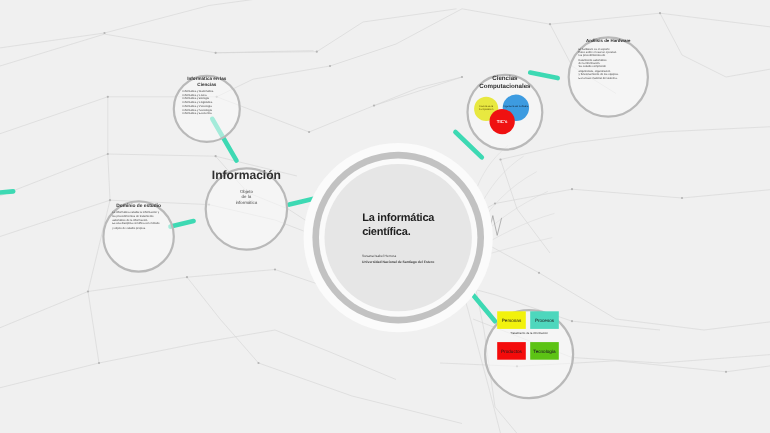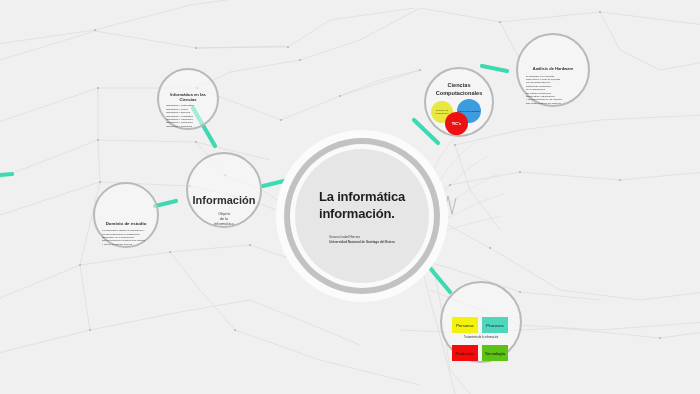--- a/index.html
+++ b/index.html
@@ -7,21 +7,21 @@
     width:700px;height:394px;overflow:hidden;
     background:#f0f0f0;
     font-family:"Liberation Sans", sans-serif;
     position:relative;
   }
   #canvas{position:absolute;inset:0;width:700px;height:394px;}
   .netsvg{position:absolute;left:0;top:0;width:700px;height:394px;pointer-events:none;}
 
   
   .node{position:absolute;border-radius:50%;box-sizing:border-box;
-        display:flex;flex-direction:column;align-items:center;justify-content:flex-end;
+        display:flex;flex-direction:column;align-items:center;justify-content:flex-start;
         text-align:center;}
   .ring{border:2px solid #b9b9b9;background:rgba(250,250,250,0.55);}
 
   .node-title{font-weight:bold;color:#2f2f2f;line-height:1.15;}
   .node-sub{color:#4a4a4a;line-height:1.25;}
   .tiny-list{color:#3a3a3a;line-height:1.35;text-align:left;}
 
   
   #center-outer{
     position:absolute;left:276px;top:130px;width:172px;height:172px;
@@ -34,21 +34,21 @@
   #center-gap{
     position:absolute;left:290px;top:144px;width:144px;height:144px;
     border-radius:50%;background:#fafafa;
   }
   #center-disc{
     position:absolute;left:295px;top:149px;width:134px;height:134px;
     border-radius:50%;background:#e6e6e6;
     display:flex;flex-direction:column;align-items:center;justify-content:center;
   }
   #center-title{
-    font-size:13px;font-weight:bold;color:#1f1f1f;line-height:1.32;
+    font-size:10px;font-weight:bold;color:#1f1f1f;line-height:1.32;
     letter-spacing:-0.2px;
   }
   #center-sub{
     margin-top:13px;font-size:3.1px;color:#444;line-height:1.5;font-weight:bold;
   }
   #center-sub .ln1{font-weight:normal;}
 
   
   #n-infociencias{left:157px;top:68px;width:62px;height:62px;}
   #n-infociencias .node-title{font-size:4.2px;margin-bottom:2px;}
@@ -193,21 +193,21 @@
       <path d="M0,175 L12,174"></path>
     </g>
   </svg>
 
   <div id="center-outer"></div>
   <div id="center-ring"></div>
   <div id="center-gap"></div>
   <div id="center-disc">
     <div id="center-title">
       <div>La informática</div>
-      <div>información.</div>
+      <div>científica.</div>
     </div>
     <div id="center-sub">
       <div class="ln1">Susana Isabel Herrera</div>
       <div>Universidad Nacional de Santiago del Estero</div>
     </div>
   </div>
 
   <div class="node ring" id="n-infociencias">
     <div class="node-title">
       <div>Informática en las</div>

